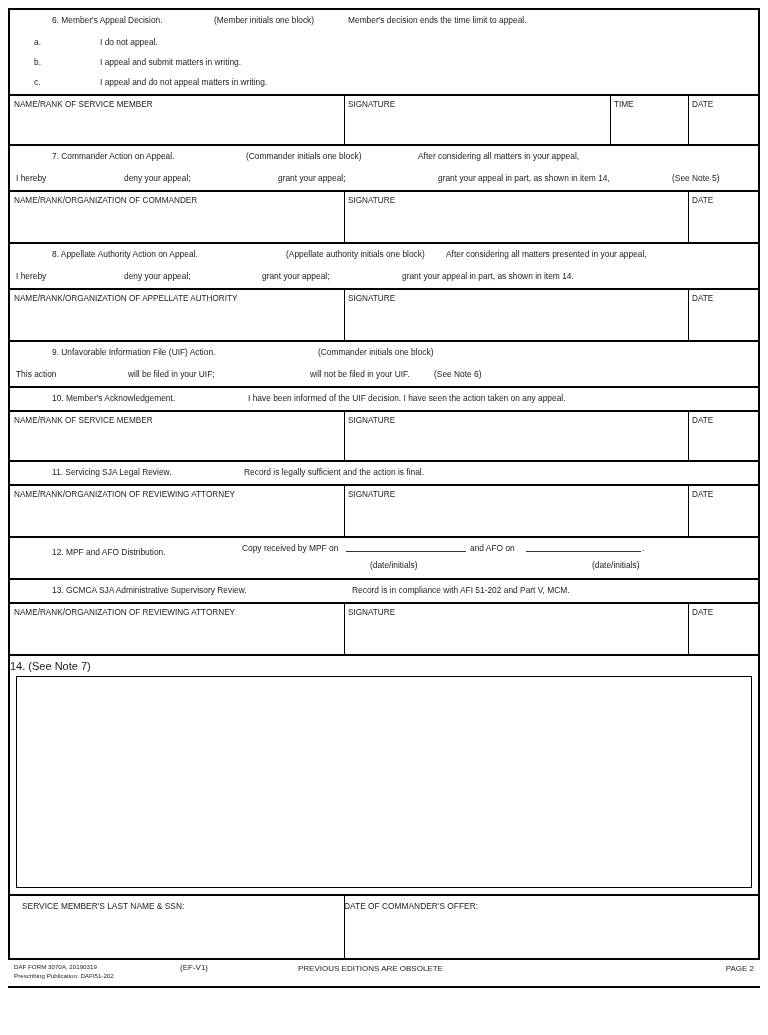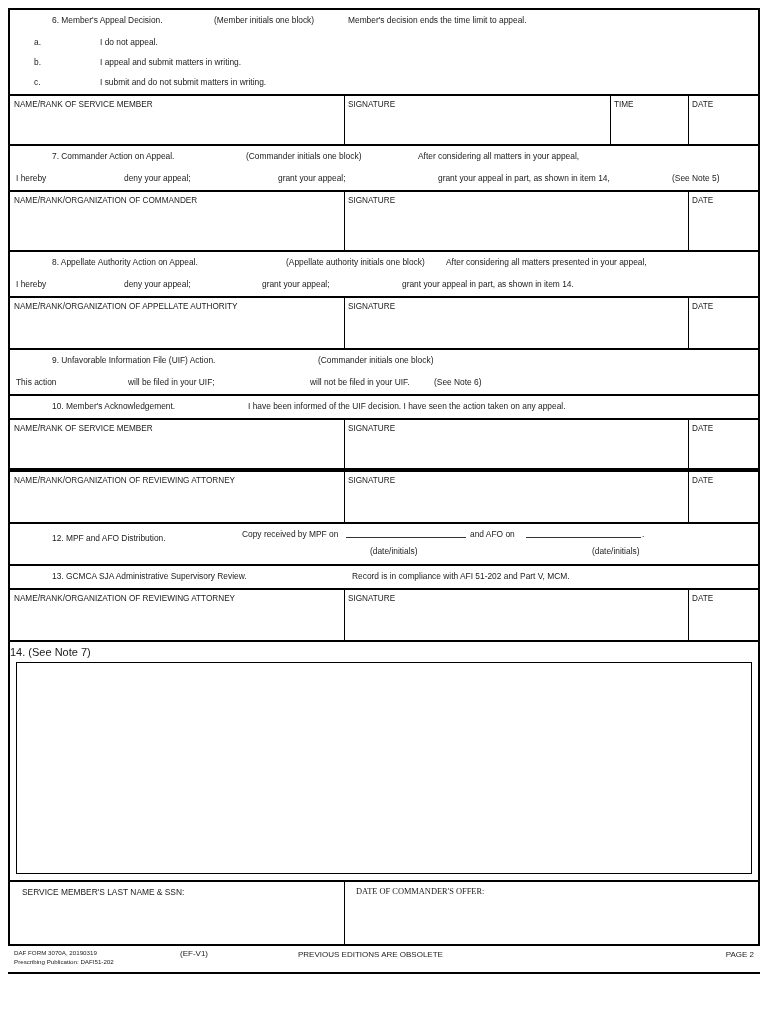--- a/index.html
+++ b/index.html
@@ -152,21 +152,21 @@
       <div class="sub-row">
         <span class="t" style="left:24px;">a.</span>
         <span class="t" style="left:90px;">I do not appeal.</span>
       </div>
       <div class="sub-row">
         <span class="t" style="left:24px;">b.</span>
         <span class="t" style="left:90px;">I appeal and submit matters in writing.</span>
       </div>
       <div class="sub-row" style="height:22px;line-height:20px;">
         <span class="t" style="left:24px;">c.</span>
-        <span class="t" style="left:90px;">I submit and do not submit matters in writing.</span>
+        <span class="t" style="left:90px;">I appeal and do not appeal matters in writing.</span>
       </div>
       <div class="sig-strip">
         <div class="sig-cell" style="left:0; width:334px;">
           <span>NAME/RANK OF SERVICE MEMBER</span>
         </div>
         <div class="sig-div" style="left:334px;"></div>
         <div class="sig-cell" style="left:334px; width:266px;">
           <span>SIGNATURE</span>
         </div>
         <div class="sig-div" style="left:600px;"></div>
@@ -186,21 +186,21 @@
         <span class="t" style="left:200px;">(Commander initials one block)</span>
         <span class="t" style="left:372px;">After considering all matters in your appeal,</span>
       </div>
       <div class="sub-row" style="height:22px;">
         <span class="t" style="left:6px;">I hereby</span>
         <span class="t" style="left:114px;">deny your appeal;</span>
         <span class="t" style="left:268px;">grant your appeal;</span>
         <span class="t" style="left:428px;">grant your appeal in part, as shown in item 14,</span>
         <span class="t" style="left:662px;">(See Note 5)</span>
       </div>
-      <div class="sig-strip" style="height:60px;">
+      <div class="sig-strip" style="height:52px;">
         <div class="sig-cell" style="left:0; width:334px;">
           <span>NAME/RANK/ORGANIZATION OF COMMANDER</span>
         </div>
         <div class="sig-div" style="left:334px;"></div>
         <div class="sig-cell" style="left:334px; width:344px;">
           <span>SIGNATURE</span>
         </div>
         <div class="sig-div" style="left:678px;"></div>
         <div class="sig-cell" style="left:678px; right:0;">
           <span>DATE</span>
@@ -262,20 +262,24 @@
           <span>SIGNATURE</span>
         </div>
         <div class="sig-div" style="left:678px;"></div>
         <div class="sig-cell" style="left:678px; right:0;">
           <span>DATE</span>
         </div>
       </div>
     </div>
 
     <div class="section">
+      <div class="hdr-row" style="height:22px;">
+        <span class="t" style="left:6px;">11. Servicing SJA Legal Review.</span>
+        <span class="t" style="left:198px;">Record is legally sufficient and the action is final.</span>
+      </div>
       <div class="sig-strip" style="height:52px;">
         <div class="sig-cell" style="left:0; width:334px;">
           <span>NAME/RANK/ORGANIZATION OF REVIEWING ATTORNEY</span>
         </div>
         <div class="sig-div" style="left:334px;"></div>
         <div class="sig-cell" style="left:334px; width:344px;">
           <span>SIGNATURE</span>
         </div>
         <div class="sig-div" style="left:678px;"></div>
         <div class="sig-cell" style="left:678px; right:0;">
@@ -322,21 +326,21 @@
     <div class="section">
       <div class="s14-label">14.   (See Note 7)</div>
       <div class="s14-box"></div>
     </div>
 
     <div class="bottom-strip" style="border-top:none;">
       <div class="bottom-cell" style="left:0; width:334px;">
         <span>SERVICE MEMBER'S LAST NAME &amp; SSN:</span>
       </div>
       <div class="sig-div" style="left:334px;"></div>
-      <div class="bottom-cell" style="left:334px; right:0;font-family:Liberation Serif, serif;">
+      <div class="bottom-cell" style="left:322px; right:0;">
         <span>DATE OF COMMANDER'S OFFER:</span>
       </div>
     </div>
 
   </div>
 
   <div class="footer">
     <span class="f" style="left:6px; top:1px;">DAF FORM 3070A, 20190319</span>
     <span class="f" style="left:6px; top:10px;">Prescribing Publication:  DAFI51-202</span>
     <span class="f big" style="left:172px; top:2px;">(EF-V1)</span>

